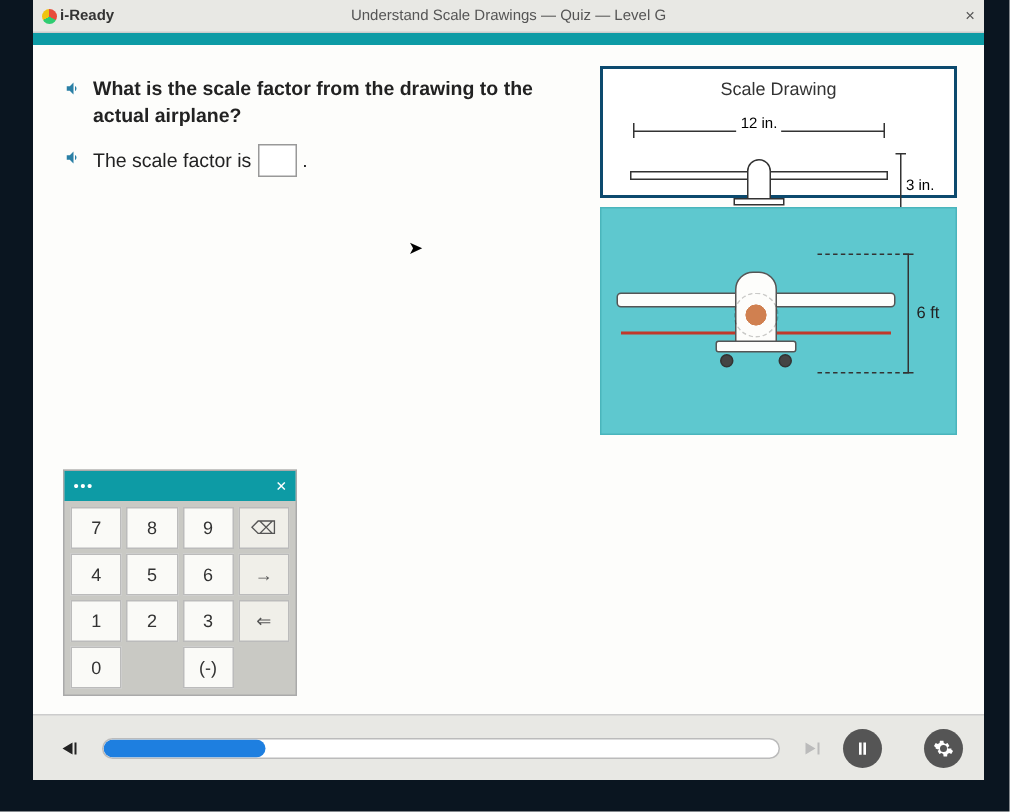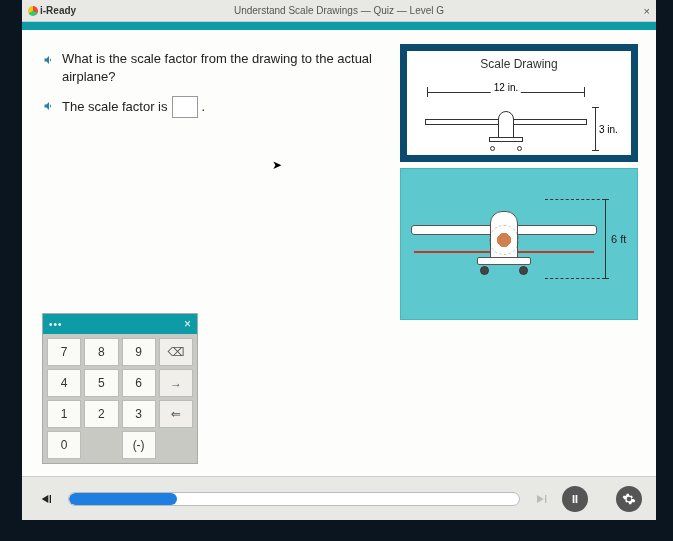--- a/index.html
+++ b/index.html
@@ -40,38 +40,38 @@
   .content {
     flex:1;
     background:#fdfdfb;
     position:relative;
     padding: 20px 20px 10px 20px;
   }
   .question-block { width: 340px; }
   .qrow { display:flex; align-items:flex-start; gap:6px; margin-bottom:10px;}
   .speaker { width:14px; height:12px; margin-top:2px; flex-shrink:0; }
   .speaker svg { width:100%; height:100%; }
-  .qtext { font-size:13px; color:#222; font-weight:normal; line-height:1.4;}
+  .qtext { font-size:13px; color:#222; font-weight:bold; line-height:1.4;}
   .ansrow .qtext { font-weight:normal; display:flex; align-items:center; gap:4px;}
   .answer-input {
     width:26px; height:22px; border:1px solid #999; background:#fff; text-align:center; font-size:12px;
   }
   .figure {
     position:absolute;
     right: 18px;
     top: 14px;
     width: 238px;
   }
   .scale-box {
     background:#fff;
-    border:7px solid #0c4a6e;
+    border:2px solid #0c4a6e;
     padding:6px 4px 4px 4px;
     text-align:center;
     position:relative;
-    height:118px;
+    height:88px;
   }
   .sd-title { font-size:12px; color:#333; }
   .dim-h { position:absolute; top:34px; left:20px; right:46px; height:14px;}
   .dim-h .bar { border-top:1px solid #333; position:absolute; top:7px; left:0; right:0;}
   .dim-h .tick-l,.dim-h .tick-r{position:absolute;top:2px;width:1px;height:10px;background:#333;}
   .dim-h .tick-l{left:0}.dim-h .tick-r{right:0}
   .dim-h .lbl{position:absolute; left:50%; transform:translateX(-50%); top:-3px; background:#fff; padding:0 3px; font-size:10px;}
   .plane-small{position:absolute; top:58px; left:18px; right:44px; height:42px;}
   .wing{position:absolute; top:10px; left:0; right:0; height:6px; background:#fff; border:1px solid #333;}
   .fuse{position:absolute; left:50%; transform:translateX(-50%); top:2px; width:16px; height:30px; background:#fff; border:1px solid #333; border-radius:8px 8px 4px 4px;}

